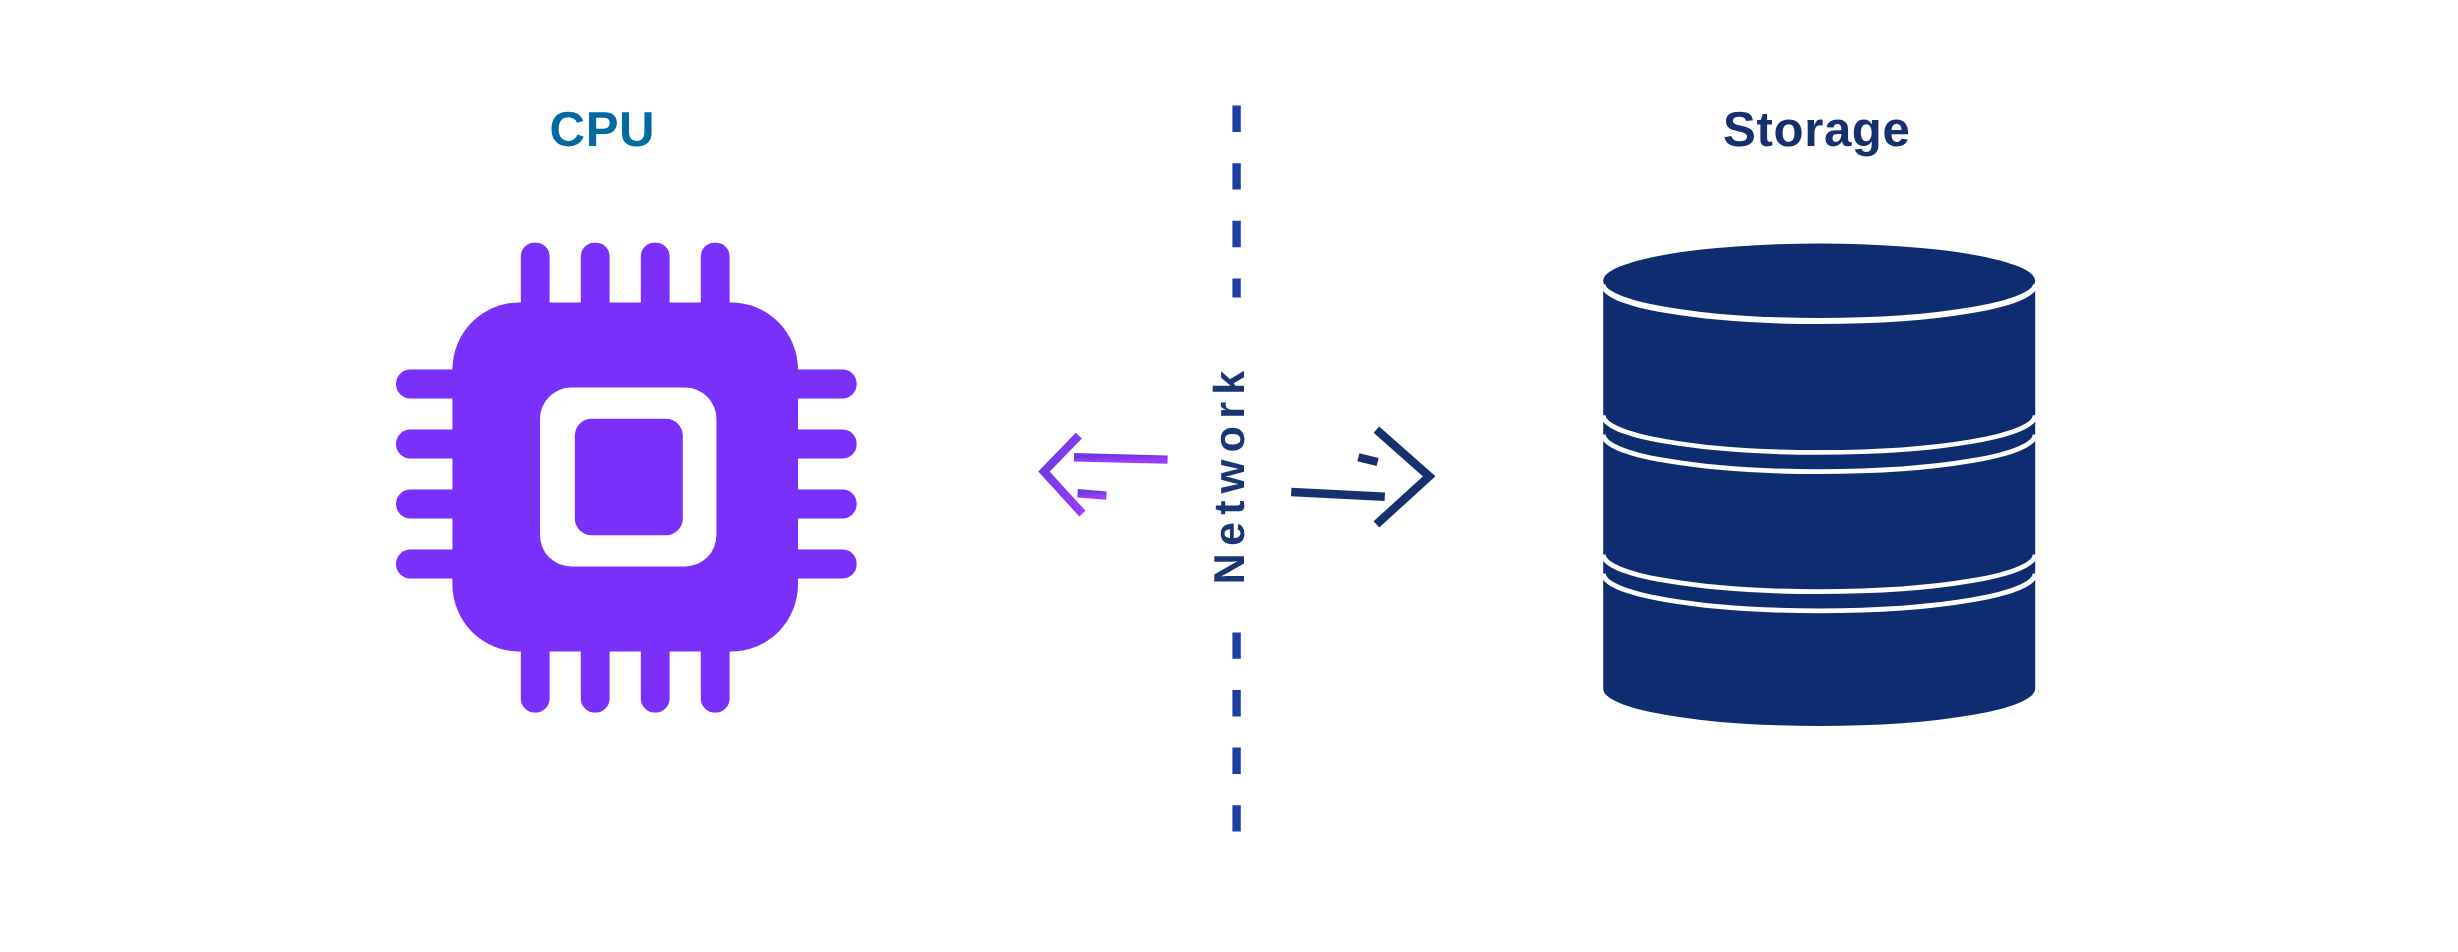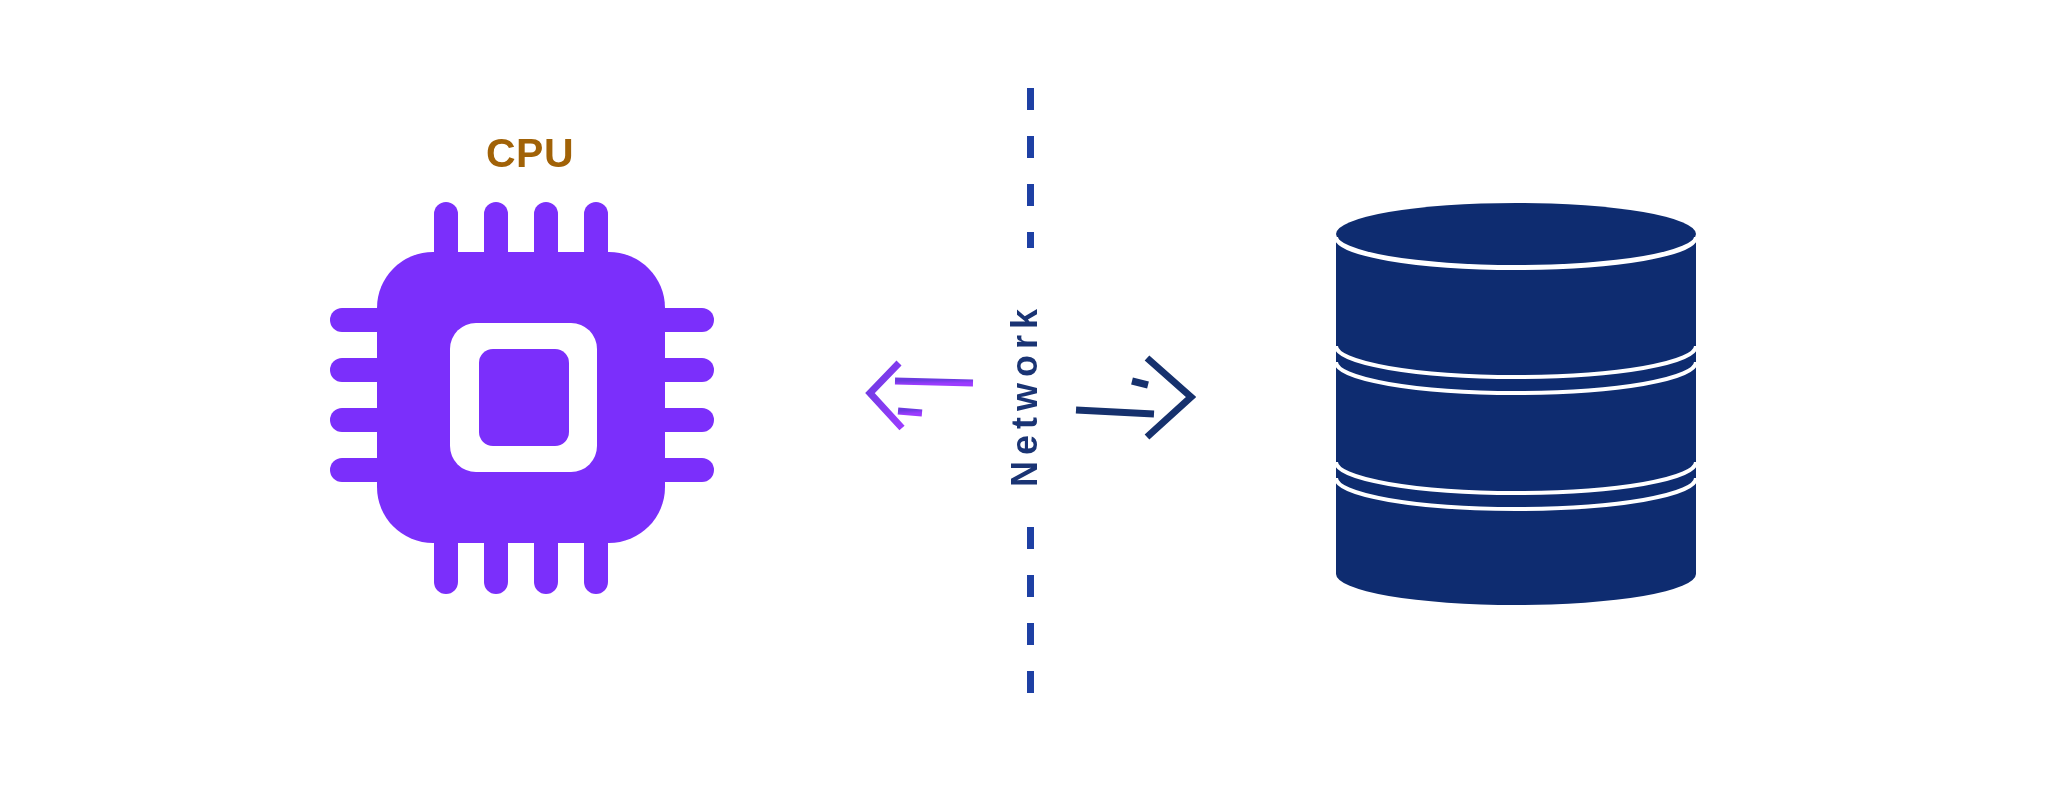--- a/index.html
+++ b/index.html
@@ -4,21 +4,21 @@
 <style>
   html,body{margin:0;padding:0;background:#ffffff;}
   .canvas{
     position:relative;width:2048px;height:793px;background:#ffffff;
     font-family:"Liberation Sans",sans-serif;overflow:hidden;
   }
   .node-label{
     position:absolute;width:300px;top:86px;text-align:center;
     font-weight:bold;font-size:41px;line-height:1.1;letter-spacing:0.5px;
   }
-  .cpu-label{left:380px;color:#a16207;margin-top:45px;}
+  .cpu-label{left:352px;color:#0369a1;}
   .storage-label{left:1364px;color:#16306e;}
   .network-label{
     position:absolute;left:1025px;top:395px;
     transform:translate(-50%,-50%) rotate(-90deg);
     color:#1a3474;font-weight:bold;font-size:36px;letter-spacing:6px;
     white-space:nowrap;
   }
   .abs{position:absolute;}
   .cpu-icon{left:330px;top:202px;}
   .storage-icon{left:1333px;top:201px;}
@@ -86,20 +86,21 @@
   </svg>
 
   <svg class="abs arrow-right" width="124" height="90" viewBox="0 0 124 90">
     <g fill="none" stroke-width="7" stroke-linecap="butt" stroke-linejoin="miter" stroke="#16316d">
       <path d="M 75 6 L 119 45 L 75 85"></path>
       <path d="M 4 58 L 82 62"></path>
       <path d="M 60 29 L 76 33"></path>
     </g>
   </svg>
 
+  <div class="node-label storage-label">Storage</div>
 
   <svg class="abs storage-icon" width="366" height="406" viewBox="0 0 366 406">
     <g fill="#0e2c70">
 
       <ellipse cx="183" cy="33" rx="180" ry="31"></ellipse>
 
       <path d="M 3 36 L 3 373 A 180 31 0 0 0 363 373 L 363 36 A 180 31 0 0 1 3 36 Z"></path>
     </g>
     <g fill="none" stroke="#ffffff" stroke-width="4">
       <path d="M 3 36  A 180 31 0 0 0 363 36"></path>

